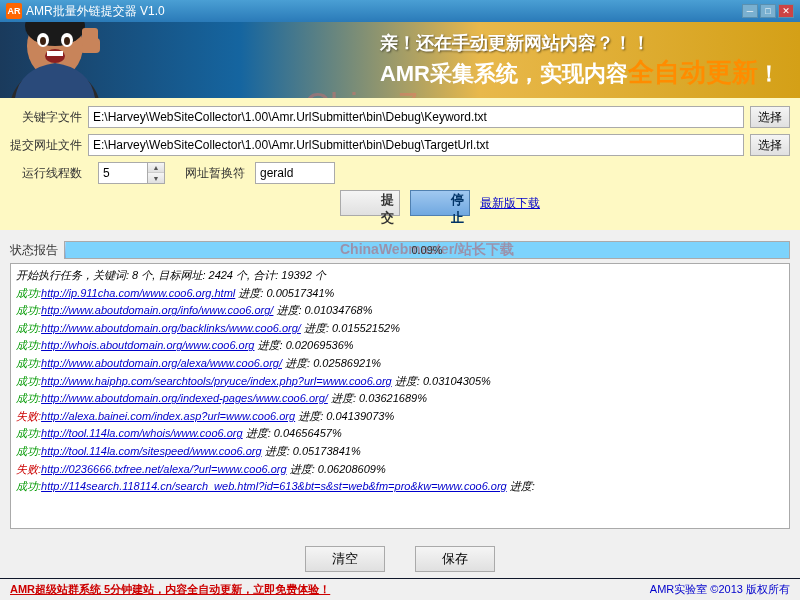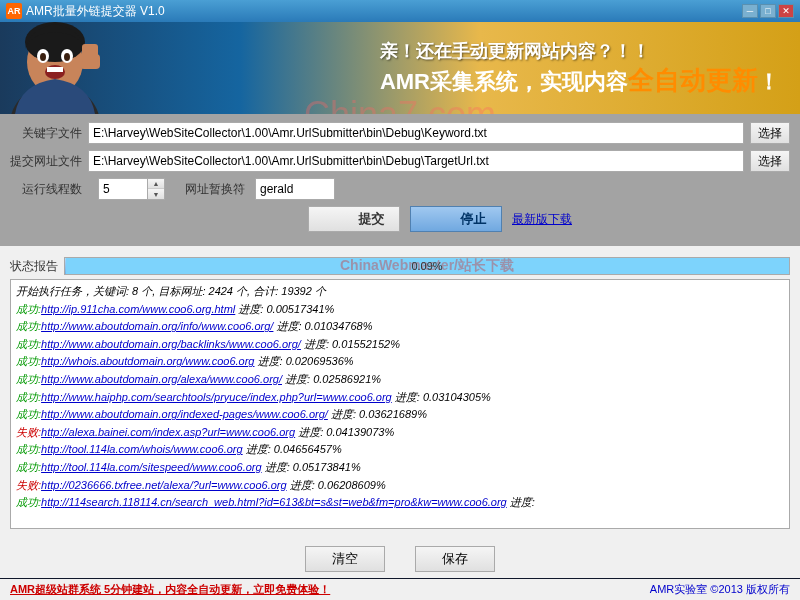--- a/index.html
+++ b/index.html
@@ -45,21 +45,21 @@
     
     #main {
       display: flex;
       flex-direction: column;
       height: 578px;
       background: #f0f0f0;
     }
 
     
     #banner {
-      height: 92px;
+      height: 76px;
       background: linear-gradient(135deg, #1a5276 0%, #2980b9 40%, #f39c12 70%, #e74c3c 100%);
       position: relative;
       overflow: hidden;
       display: flex;
       align-items: center;
       justify-content: center;
     }
     #banner .banner-bg {
       position: absolute;
       inset: 0;
@@ -94,21 +94,21 @@
       font-weight: normal;
       color: rgba(255,100,100,0.35);
       white-space: nowrap;
       pointer-events: none;
       margin-top: 47px;
     }
 
     
     #form-area {
       padding: 8px 10px;
-      background: #a3a3a3;
+      background: #fef9c3;
     }
     .form-row {
       display: flex;
       align-items: center;
       margin-bottom: 6px;
     }
     .form-label {
       width: 72px;
       text-align: right;
       margin-right: 6px;
@@ -190,21 +190,21 @@
     
     .action-row {
       display: flex;
       align-items: center;
       justify-content: center;
       gap: 10px;
       margin-bottom: 6px;
       padding-left: 80px;
     }
     .btn-action {
-      width: 92px;
+      width: 60px;
       height: 26px;
       border: 1px solid #aaa;
       cursor: pointer;
       font-size: 13px;
       font-family: inherit;
       font-weight: bold;
       padding-left: 35px;
     }
     .btn-submit {
       background: linear-gradient(to bottom, #f5f5f5, #e0e0e0);

